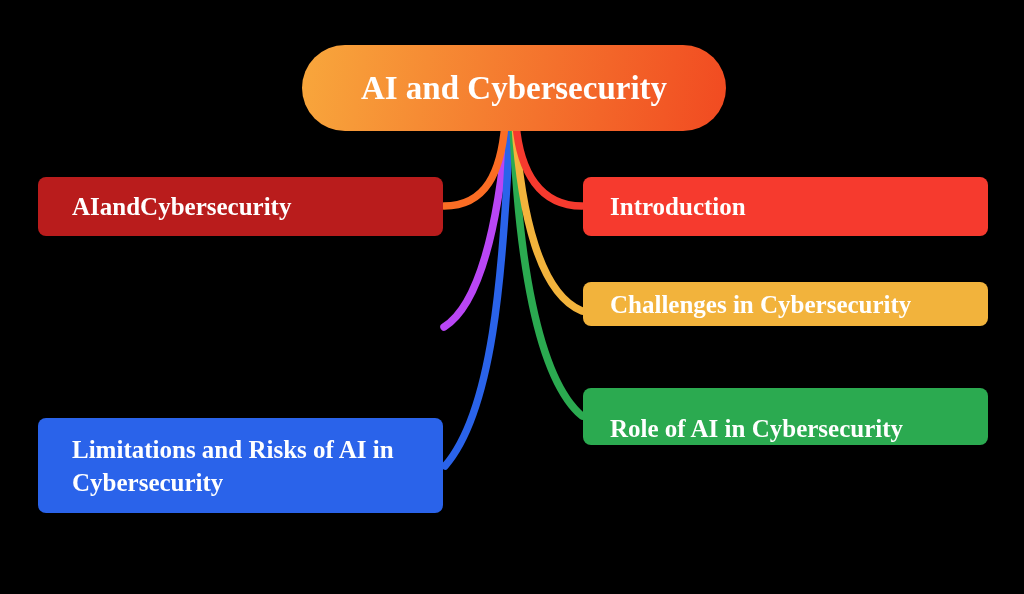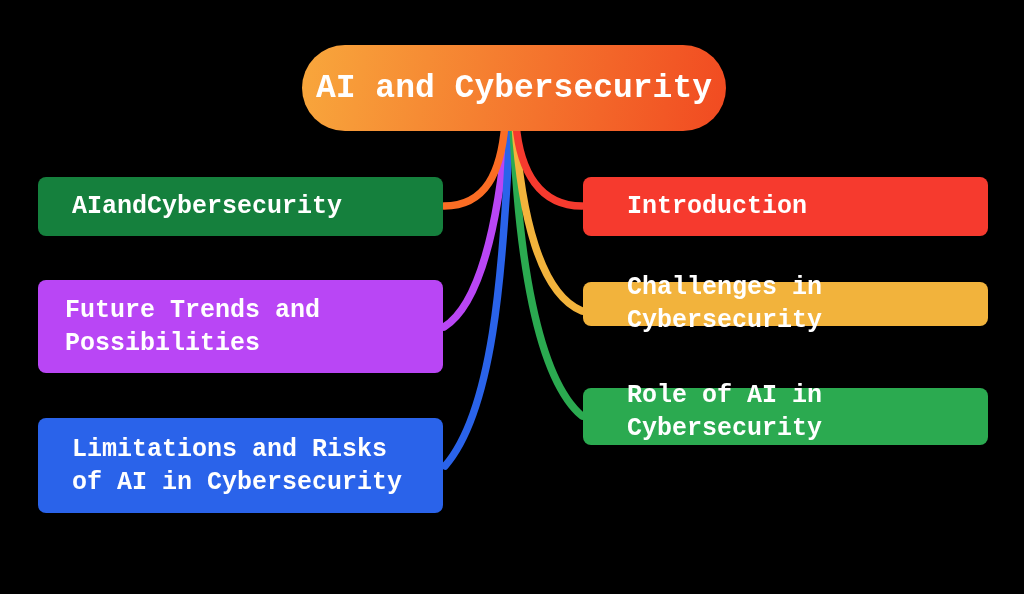--- a/index.html
+++ b/index.html
@@ -5,21 +5,21 @@
   html, body {
     margin: 0;
     padding: 0;
     background: #000;
   }
   .canvas {
     position: relative;
     width: 1024px;
     height: 594px;
     overflow: hidden;
-    font-family: Liberation Mono, monospace;
+    font-family: Liberation Serif, serif;
   }
   .edges {
     position: absolute;
     left: 0;
     top: 0;
     width: 1024px;
     height: 594px;
   }
   .edges path {
     fill: none;
@@ -31,21 +31,21 @@
     display: flex;
     align-items: center;
     border-radius: 8px;
     color: #fff;
     font-weight: bold;
     font-size: 25px;
     line-height: 1.32;
     box-sizing: border-box;
   }
   .node.left-col  { left: 38px;  width: 405px; padding: 0 38px 0 27px; }
-  .node.right-col { left: 583px; width: 405px; padding: 0 12px 0 44px; }
+  .node.right-col { left: 583px; width: 405px; padding: 0 12px 0 27px; }
   .root {
     position: absolute;
     left: 302px;
     top: 45px;
     width: 424px;
     height: 86px;
     border-radius: 43px;
     display: flex;
     align-items: center;
     justify-content: center;
@@ -72,27 +72,24 @@
     <path d="M 513 124 C 518 255, 537 378, 582 416" style="stroke: rgb(43, 170, 80);"></path>
     <path d="M 515 124 C 521 215, 540 294, 582 311" style="stroke: rgb(242, 179, 60);"></path>
     <path d="M 516 124 C 520 172, 540 206, 582 206" style="stroke: rgb(246, 58, 46);"></path>
     <path d="M 505 124 C 501 172, 486 206, 444 206" style="stroke: rgb(251, 109, 36);"></path>
   </svg>
 
   <div class="root" style="background: linear-gradient(100deg, rgb(248, 167, 60), rgb(241, 74, 33));">
     <span>AI and Cybersecurity</span>
   </div>
 
-  <div class="node left-col n0" style="background: #15803d; padding-left: 34px;">
+  <div class="node left-col n0" style="background: #b91c1c; padding-left: 34px;">
     <span>AIandCybersecurity</span>
   </div>
 
-  <div class="node left-col n1" style="background: rgb(185, 70, 245);">
-    <span>Future Trends and Possibilities</span>
-  </div>
 
   <div class="node left-col n2" style="background: rgb(42, 99, 234); padding-left: 34px;">
     <span>Limitations and Risks of AI in Cybersecurity</span>
   </div>
 
   <div class="node right-col n3" style="background: rgb(246, 58, 46);">
     <span>Introduction</span>
   </div>
 
   <div class="node right-col n4" style="background: rgb(242, 179, 60);">

